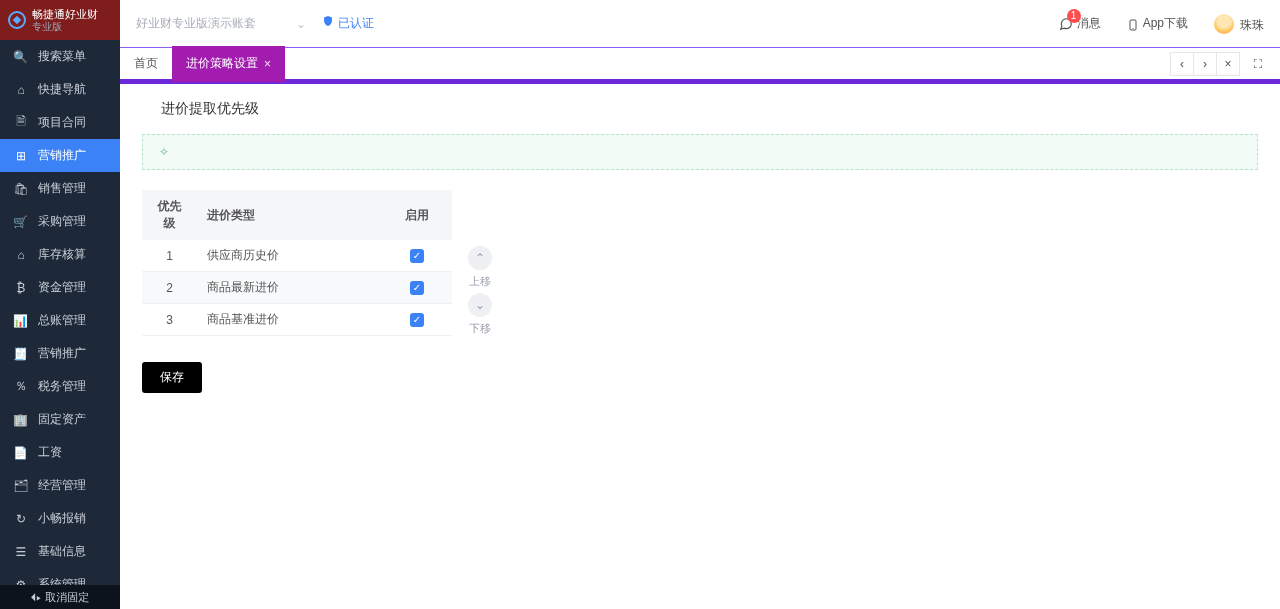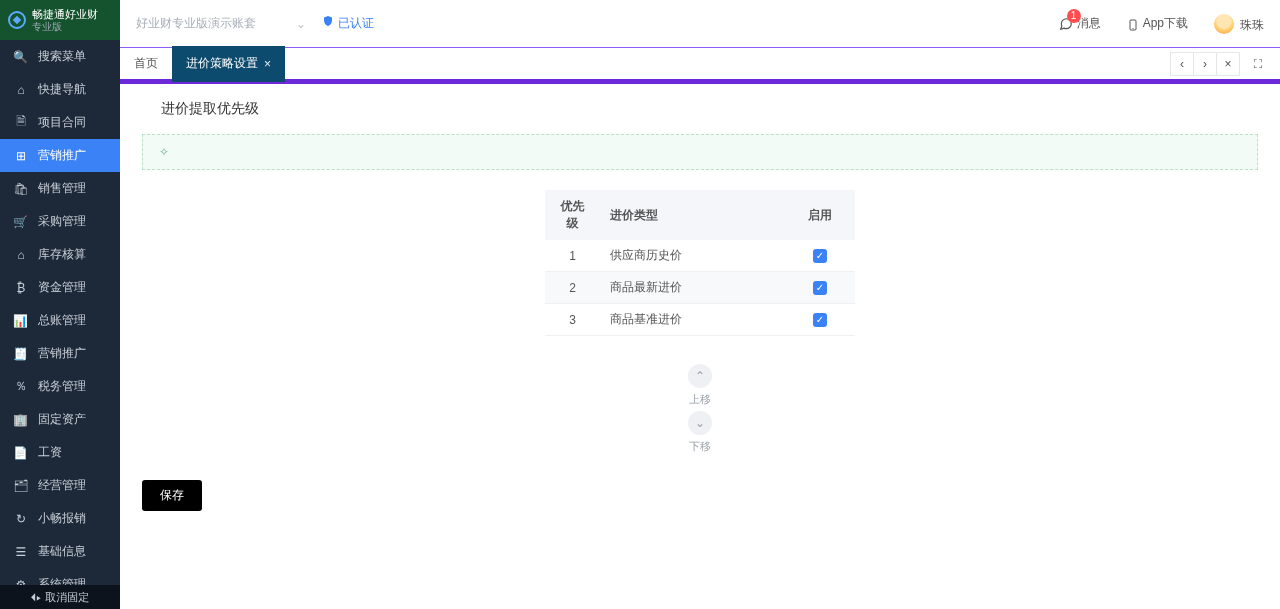--- a/index.html
+++ b/index.html
@@ -1,21 +1,21 @@
 <!DOCTYPE html>
 <html><head>
 <meta charset="utf-8">
 <style>
   * { box-sizing: border-box; margin: 0; padding: 0; }
   body { font-family: "Microsoft YaHei", Arial, sans-serif; font-size: 12px; color: #333; overflow: hidden; }
   .app { display: flex; height: 609px; width: 1280px; }
   
   
   .sidebar { width: 120px; background: #1d2939; color: #c0c6cf; display: flex; flex-direction: column; position: relative; }
-  .brand { height: 40px; background: #14532d; display: flex; align-items: center; padding: 0 8px; color:#fff; }
+  .brand { height: 40px; background: #7f1d1d; display: flex; align-items: center; padding: 0 8px; color:#fff; }
   .brand-logo { width:18px; height:18px; border:2px solid #59a9ff; border-radius:50%; display:flex; align-items:center; justify-content:center; margin-right:6px; }
   .brand-logo span { width:6px; height:6px; background:#59a9ff; transform:rotate(45deg); }
   .brand-text { display:flex; flex-direction:column; line-height:1.1; }
   .brand-text .b-top { font-size:11px; }
   .brand-text .b-bot { font-size:10px; color:#9aa4b3; }
   .nav { flex:1; overflow-y:auto; scrollbar-width:none; }
   .nav::-webkit-scrollbar { display:none; }
   .nav-item { display:flex; align-items:center; height:33px; padding:0 14px; cursor:pointer; color:#c7cdd6; }
   .nav-item.active { background:#3b82f6; color:#fff; }
   .nav-icon { width:14px; margin-right:10px; display:inline-flex; justify-content:center; }
@@ -35,33 +35,33 @@
   .badge-wrap { position:relative; display:flex; align-items:center; cursor:pointer; color:#555; }
   .badge-wrap .icon { margin-right:4px; }
   .badge { position:absolute; top:-6px; left:8px; background:#ff4d4f; color:#fff; border-radius:8px; font-size:10px; line-height:14px; height:14px; min-width:14px; text-align:center; padding:0 3px; }
   .tb-link { display:flex; align-items:flex-end; cursor:pointer; color:#555; }
   .tb-link .icon { margin-right:4px; }
   .avatar { width:20px; height:20px; border-radius:50%; background:radial-gradient(circle at 50% 35%, #ffe6b3 40%, #ffcc66 60%, #ff944d 100%); margin-right:6px; }
   
   
   .tabsbar { height:36px; display:flex; align-items:center; border-bottom:5px solid #6d28d9; padding:0 10px 0 0; }
   .tab { height:36px; padding:0 14px; display:flex; align-items:center; color:#555; cursor:pointer; font-size:12px; }
-  .tab.active { background:#0c4a6e; color:#fff; }
+  .tab.active { background:#a21caf; color:#fff; }
   .tab .close { margin-left:6px; font-size:12px; opacity:.9; }
   .tab-controls { margin-left:auto; display:flex; align-items:center; }
   .tbtn { width:24px; height:24px; border:1px solid #e5e7eb; display:flex; align-items:center; justify-content:center; margin-left:-1px; cursor:pointer; color:#555; background:#fff; }
   .tbtn:first-child { margin-left:0; }
   
   
   .content { flex:1; padding:16px 22px; overflow:auto; }
   .page-title { font-size:14px; color:#333; margin-bottom:16px;margin-left:19px; }
   .info-box { border:1px dashed #b7e3c8; background:#f2fbf6; padding:10px 16px; display:flex; align-items:center; color:#6b7280; margin-bottom:20px; }
   .info-icon { color:#7dbb9c; margin-right:8px; }
   
-  .table-wrap { display:flex; align-items:center; gap:16px;flex-direction:column; }
+  .table-wrap { display:flex; align-items:flex-end; gap:16px; }
   .tbl { border-collapse:collapse; width:310px; }
   .tbl th { background:#f4f6f9; color:#555; font-weight:600; padding:8px 10px; text-align:left; font-size:12px; }
   .tbl th.center, .tbl td.center { text-align:center; }
   .tbl td { padding:7px 10px; border-bottom:1px solid #f0f0f0; background:#fff; font-size:12px; color:#555; }
   .tbl tr.alt td { background:#f7f9fa; }
   .check { width:14px; height:14px; border-radius:3px; background:#3b82f6; display:inline-flex; align-items:center; justify-content:center; color:#fff; font-size:10px; cursor:pointer; }
   
   .move-ctrl { display:flex; flex-direction:column; align-items:center; gap:4px; margin-top:12px; }
   .move-btn { width:24px; height:24px; border-radius:50%; background:#eef0f3; display:flex; align-items:center; justify-content:center; color:#9aa0ab; cursor:pointer; }
   .move-lbl { color:#9aa0ab; font-size:11px; }

